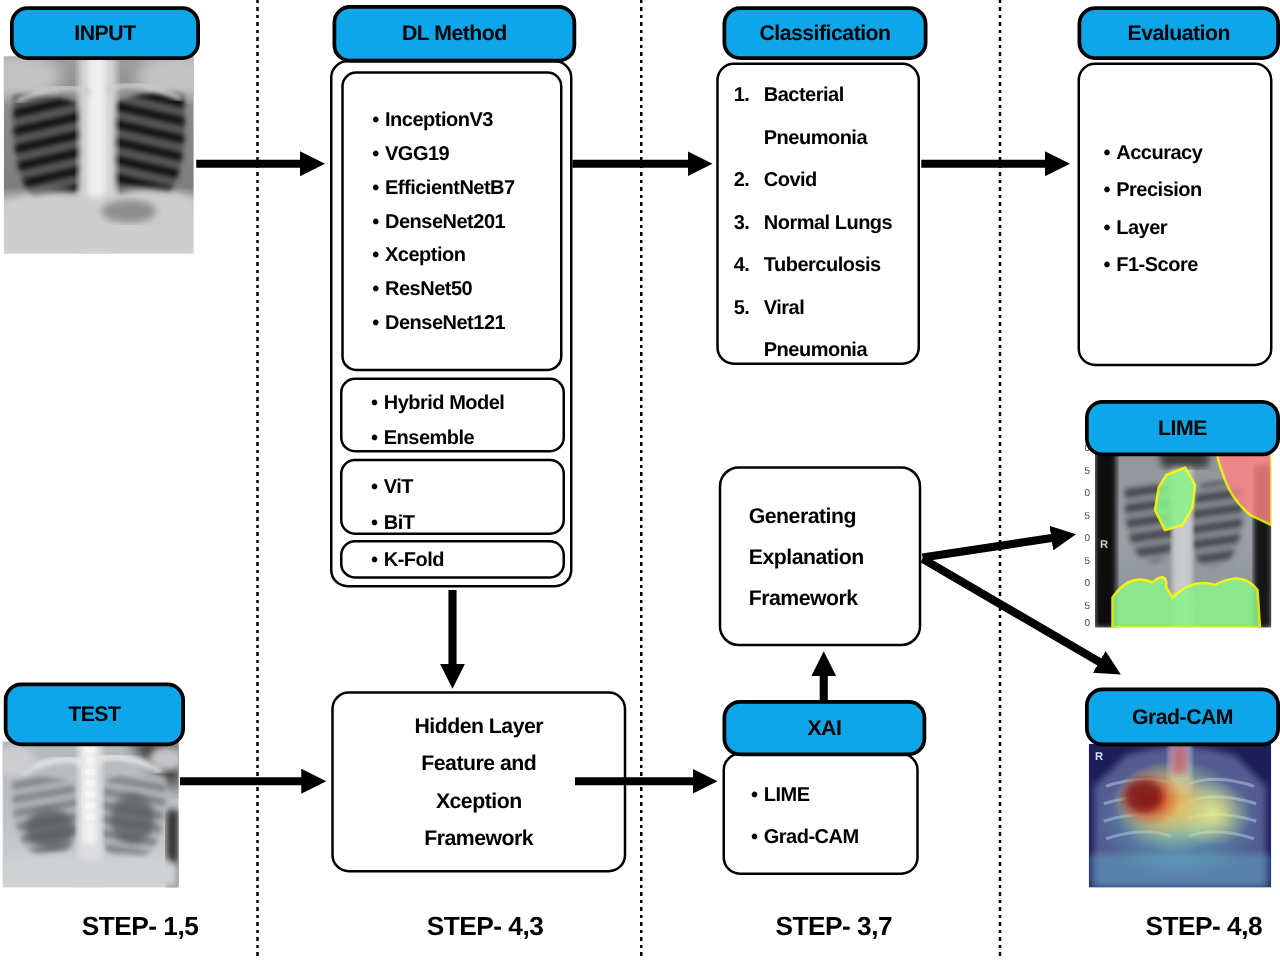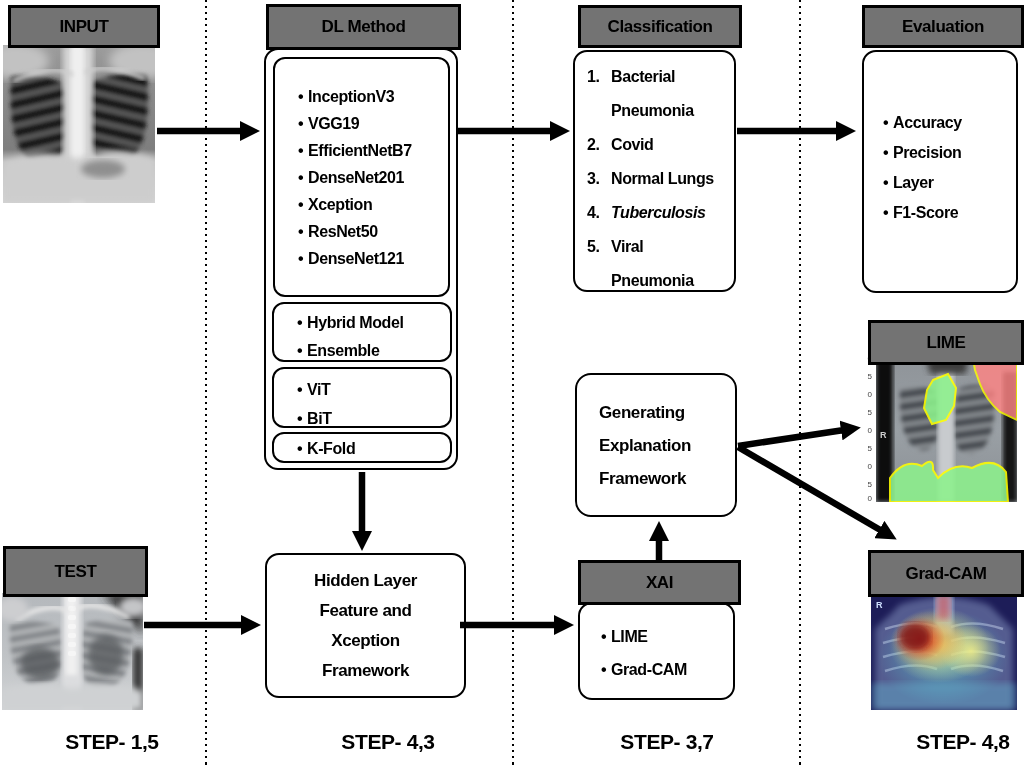--- a/index.html
+++ b/index.html
@@ -1,20 +1,20 @@
 <!DOCTYPE html>
 <html><head>
 <meta charset="utf-8">
 <style>
   html,body{margin:0;padding:0;background:#fff;}
   #canvas{position:relative;width:1024px;height:768px;background:#fff;overflow:hidden;
           font-family:"Liberation Sans",sans-serif;font-weight:700;color:#000;letter-spacing:-0.4px;}
   .vline{position:absolute;top:0;bottom:0;width:2px;z-index:1;
          background:repeating-linear-gradient(to bottom,#000 0 2.5px,transparent 2.5px 6px);}
-  .hdr-box{position:absolute;background:#737373;border:3px solid #000;border-radius:0;
+  .hdr-box{position:absolute;background:#0ea5e9;border:3px solid #000;border-radius:14px;
            display:flex;align-items:center;justify-content:center;font-size:17px;z-index:3;}
   .content-box{position:absolute;background:#fff;border:2.5px solid #000;border-radius:12px;z-index:2;box-sizing:border-box;}
   .img-frame{position:absolute;z-index:2;line-height:0;}
   .img-frame svg{display:block;}
   .blist{display:flex;flex-direction:column;}
   .brow{display:flex;align-items:baseline;}
   .bullet{width:15px;text-align:center;flex:none;}
   .step-label{position:absolute;width:160px;text-align:center;font-size:21px;z-index:2;padding-left:32px;}
   .tick{position:absolute;font-size:8px;font-weight:400;color:#444;width:12px;text-align:right;z-index:2;letter-spacing:0;}
   #arrows{position:absolute;left:0;top:0;z-index:4;pointer-events:none;}
@@ -180,21 +180,21 @@
       </div>
   </div>
 
   <div class="content-box blist" style="left:272px;top:432px;width:180px;height:31px;padding:3px 6px 0 18px;font-size:16px;line-height:24px;">
     <div class="brow">
         <span class="bullet">•</span>
         <span>K-Fold</span>
       </div>
   </div>
 
-  <div class="content-box" style="left:265px;top:553px;width:201px;height:145px;border-radius:14px;display:flex;flex-direction:column;justify-content:center;align-items:center;font-size:17px;line-height:30px;text-align:center;">
+  <div class="content-box" style="left:265px;top:553px;width:236px;height:145px;border-radius:14px;display:flex;flex-direction:column;justify-content:center;align-items:center;font-size:17px;line-height:30px;text-align:center;">
     <div>Hidden Layer</div>
     <div>Feature and</div>
     <div>Xception</div>
     <div>Framework</div>
   </div>
 
   <div class="hdr-box" style="left:578px;top:5px;width:158px;height:37px;">
     <span>Classification</span>
   </div>
 
@@ -206,21 +206,21 @@
     <div class="brow">
         <span style="width:24px;flex:none;">2.</span>
         <span style="width:110px;">Covid</span>
       </div>
     <div class="brow">
         <span style="width:24px;flex:none;">3.</span>
         <span style="width:110px;">Normal Lungs</span>
       </div>
     <div class="brow">
         <span style="width:24px;flex:none;">4.</span>
-        <span style="width:110px;font-style:italic;">Tuberculosis</span>
+        <span style="width:110px;">Tuberculosis</span>
       </div>
     <div class="brow">
         <span style="width:24px;flex:none;">5.</span>
         <span style="width:110px;">Viral Pneumonia</span>
       </div>
   </div>
 
   <div class="content-box" style="left:575px;top:373px;width:162px;height:144px;border-radius:16px;display:flex;flex-direction:column;justify-content:center;padding-left:22px;font-size:17px;line-height:33px;">
     <div>Generating</div>
     <div>Explanation</div>

